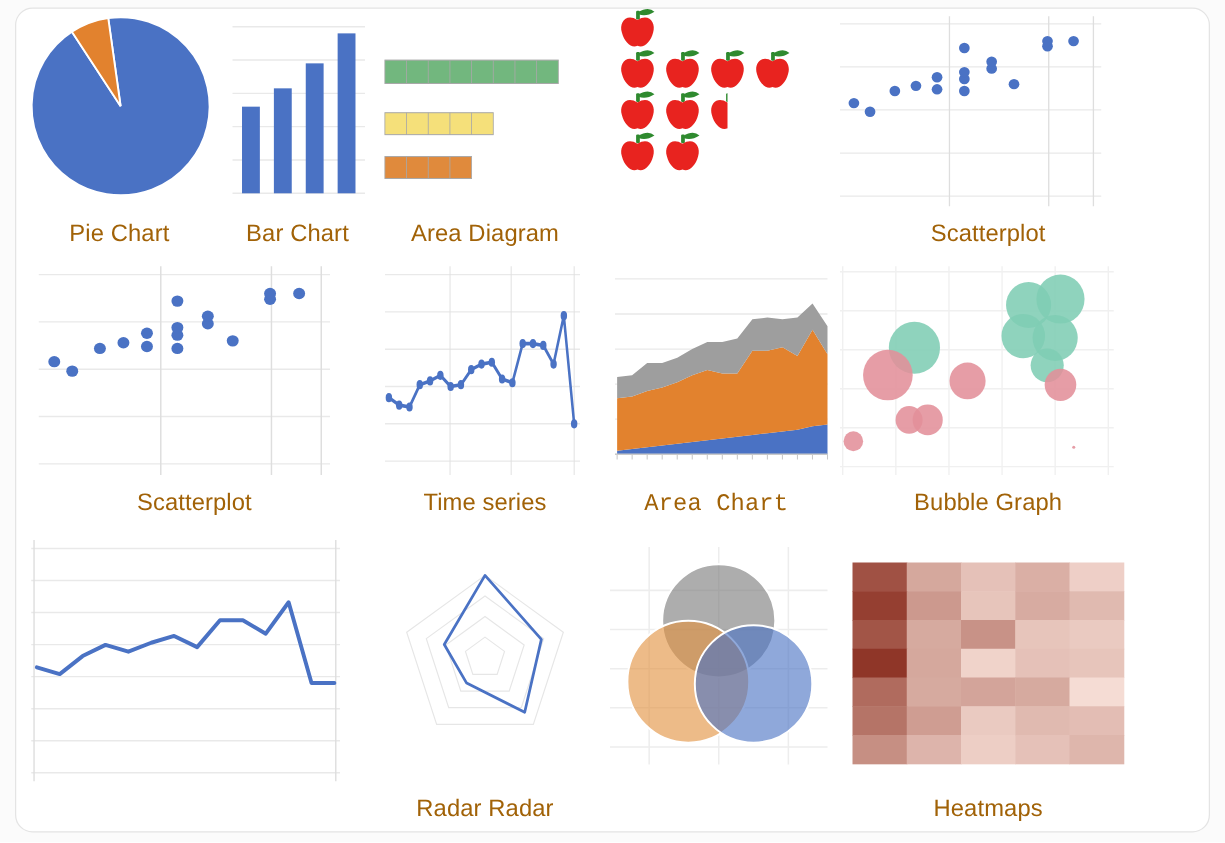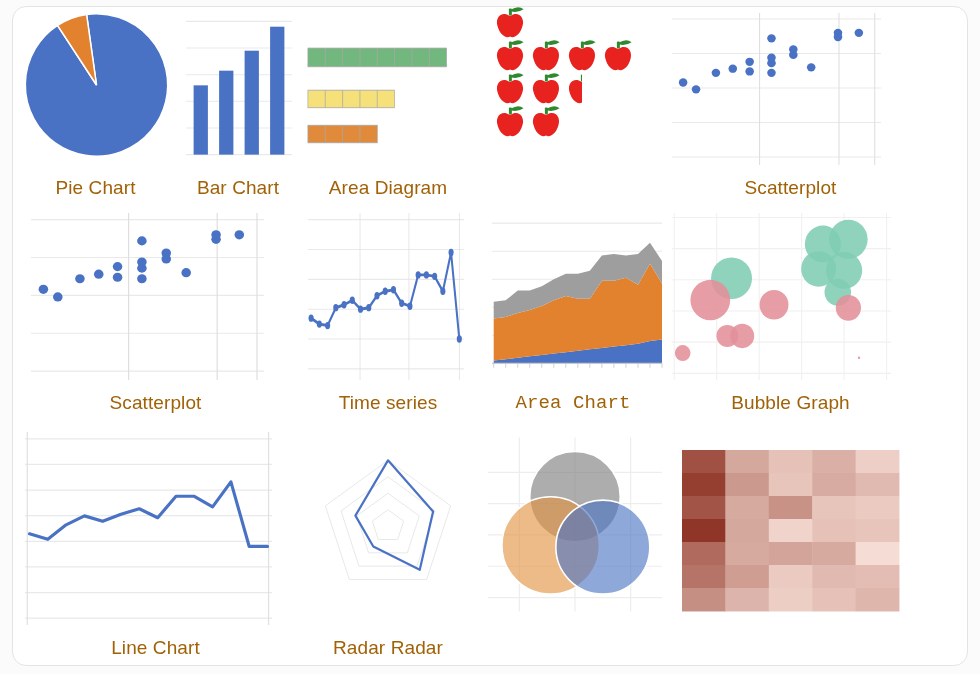--- a/index.html
+++ b/index.html
@@ -451,21 +451,20 @@
                 <line x1="0" y1="96.28571428571429" x2="220" y2="96.28571428571429" stroke="#e9e9e9" stroke-width="1"></line>
                 <line x1="0" y1="118.85714285714286" x2="220" y2="118.85714285714286" stroke="#e9e9e9" stroke-width="1"></line>
                 <line x1="0" y1="141.42857142857142" x2="220" y2="141.42857142857142" stroke="#e9e9e9" stroke-width="1"></line>
                 <line x1="0" y1="164" x2="220" y2="164" stroke="#e9e9e9" stroke-width="1"></line>
                 <line x1="2" y1="0" x2="2" y2="170" stroke="#dedede" stroke-width="1"></line>
                 <line x1="217" y1="0" x2="217" y2="170" stroke="#dedede" stroke-width="1"></line>
               </g>
             <path id="ln-path" fill="none" stroke-width="2.8" stroke-linejoin="round" stroke-linecap="round" d="M 4.0 89.7 L 20.3 94.5 L 36.6 81.8 L 52.9 73.9 L 69.2 78.7 L 85.5 72.4 L 101.8 67.6 L 118.2 75.5 L 134.5 56.6 L 150.8 56.6 L 167.1 66.0 L 183.4 43.9 L 199.7 100.8 L 216.0 100.8" stroke="#4a72c4"></path>
           </svg>
         </div>
-        <div class="caption">Line Chart</div>
       </div>
 
       <div class="cell c-radar">
         <div class="viz">
           <svg viewBox="0 0 180 180" preserveAspectRatio="xMidYMid meet">
             <g id="rd-rings">
                 <path d="M 90.0 14.0 L 164.2 67.9 L 135.8 155.1 L 44.2 155.1 L 15.8 67.9 Z" fill="none" stroke="#e6e6e6" stroke-width="1.1"></path>
                 <path d="M 90.0 33.5 L 145.6 73.9 L 124.4 139.3 L 55.6 139.3 L 34.4 73.9 Z" fill="none" stroke="#e6e6e6" stroke-width="1.1"></path>
                 <path d="M 90.0 53.0 L 127.1 79.9 L 112.9 123.6 L 67.1 123.6 L 52.9 79.9 Z" fill="none" stroke="#e6e6e6" stroke-width="1.1"></path>
                 <path d="M 90.0 72.5 L 108.5 86.0 L 101.5 107.8 L 78.5 107.8 L 71.5 86.0 Z" fill="none" stroke="#e6e6e6" stroke-width="1.1"></path>
@@ -535,17 +534,18 @@
                 <rect x="60" y="50" width="20.2" height="10.2" fill="rgb(224,186,176)"></rect>
                 <rect x="80" y="50" width="20.2" height="10.2" fill="rgb(227,189,180)"></rect>
                 <rect x="0" y="60" width="20.2" height="10.2" fill="rgb(198,143,131)"></rect>
                 <rect x="20" y="60" width="20.2" height="10.2" fill="rgb(221,180,171)"></rect>
                 <rect x="40" y="60" width="20.2" height="10.2" fill="rgb(237,206,197)"></rect>
                 <rect x="60" y="60" width="20.2" height="10.2" fill="rgb(229,193,184)"></rect>
                 <rect x="80" y="60" width="20.2" height="10.2" fill="rgb(222,182,172)"></rect>
               </g>
           </svg>
         </div>
+        <div class="caption">Heatmaps</div>
       </div>
 
     </div>
   </div>
 </div>
 
 </body></html>

